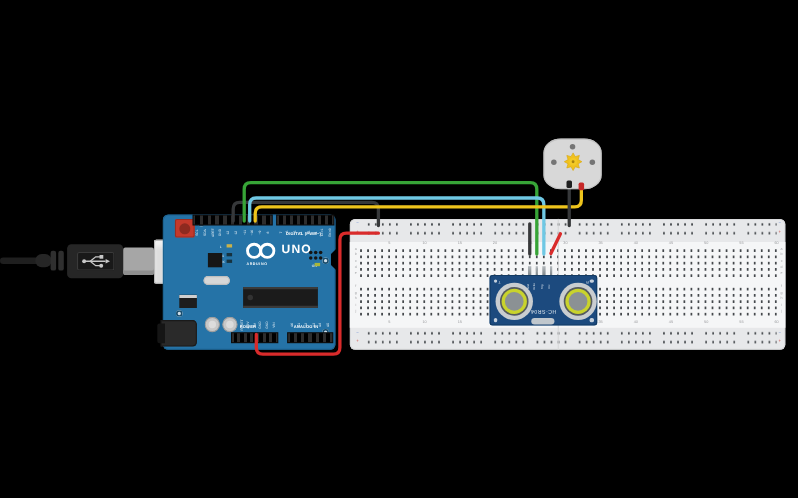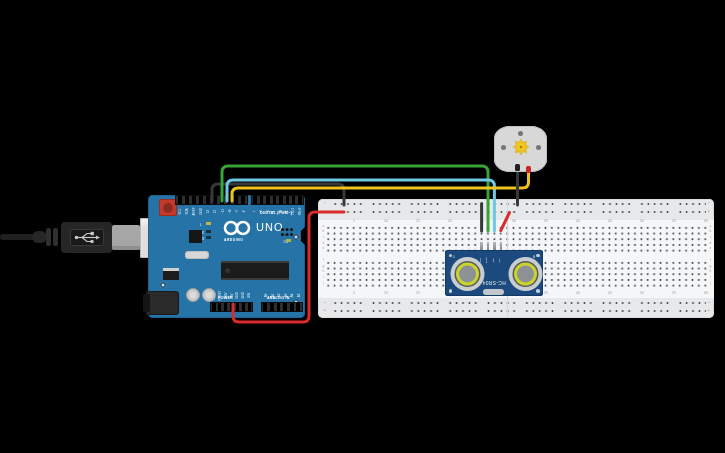--- a/index.html
+++ b/index.html
@@ -36,21 +36,21 @@
   .pitch64{background-image:repeating-linear-gradient(90deg,#2d2d2d 0 1.5px,#000 1.5px 5px,#2d2d2d 5px 6.4px);}
   .pitch58{background-image:repeating-linear-gradient(90deg,#2d2d2d 0 1.4px,#000 1.4px 4.6px,#2d2d2d 4.6px 5.85px);}
   .pitch66{background-image:repeating-linear-gradient(90deg,#2d2d2d 0 1.5px,#000 1.5px 5.2px,#2d2d2d 5.2px 6.6px);}
   .vlabels{display:flex;height:13px;overflow:visible;}
   .vlabels span{overflow:visible;font-size:6px;color:#e9f1f7;white-space:nowrap;
                 display:flex;align-items:center;justify-content:center;
                 transform:rotate(-90deg) scale(0.5);transform-origin:center;}
   .w71 span{width:7.1px;} .w64 span{width:6.4px;} .w585 span{width:5.85px;} .w66 span{width:6.6px;}
   .boardtxt{color:#fff;font-size:6px;transform:scale(0.62);transform-origin:left center;
             white-space:nowrap;font-weight:bold;letter-spacing:0.3px;}
-  #uno-text{font-size:11px;color:#fff;letter-spacing:1px;font-weight:normal;}
+  #uno-text{font-size:11px;color:#fff;letter-spacing:1px;font-weight:bold;}
   #arduino-text{font-size:6px;color:#fff;transform:scale(0.55);transform-origin:left center;
                 letter-spacing:1px;font-weight:bold;white-space:nowrap;}
   .mhole{width:6px;height:6px;border-radius:50%;background:#cfdde8;box-shadow:inset 0 0 0 1.5px #174d6e;}
   .led{width:5px;height:3px;}
   .ledlabel{color:#fff;font-size:6px;transform:scale(0.5);transform-origin:right center;}
 
   
   #usb-cable-line{left:0;top:234px;width:42px;height:6px;background:#1f1f1f;border-radius:3px;}
   #usb-tip{left:32px;top:231px;width:15px;height:12px;background:#262626;border-radius:6px;}
   .rib{top:228px;width:5px;height:18px;background:#2f2f2f;border-radius:2px;}

